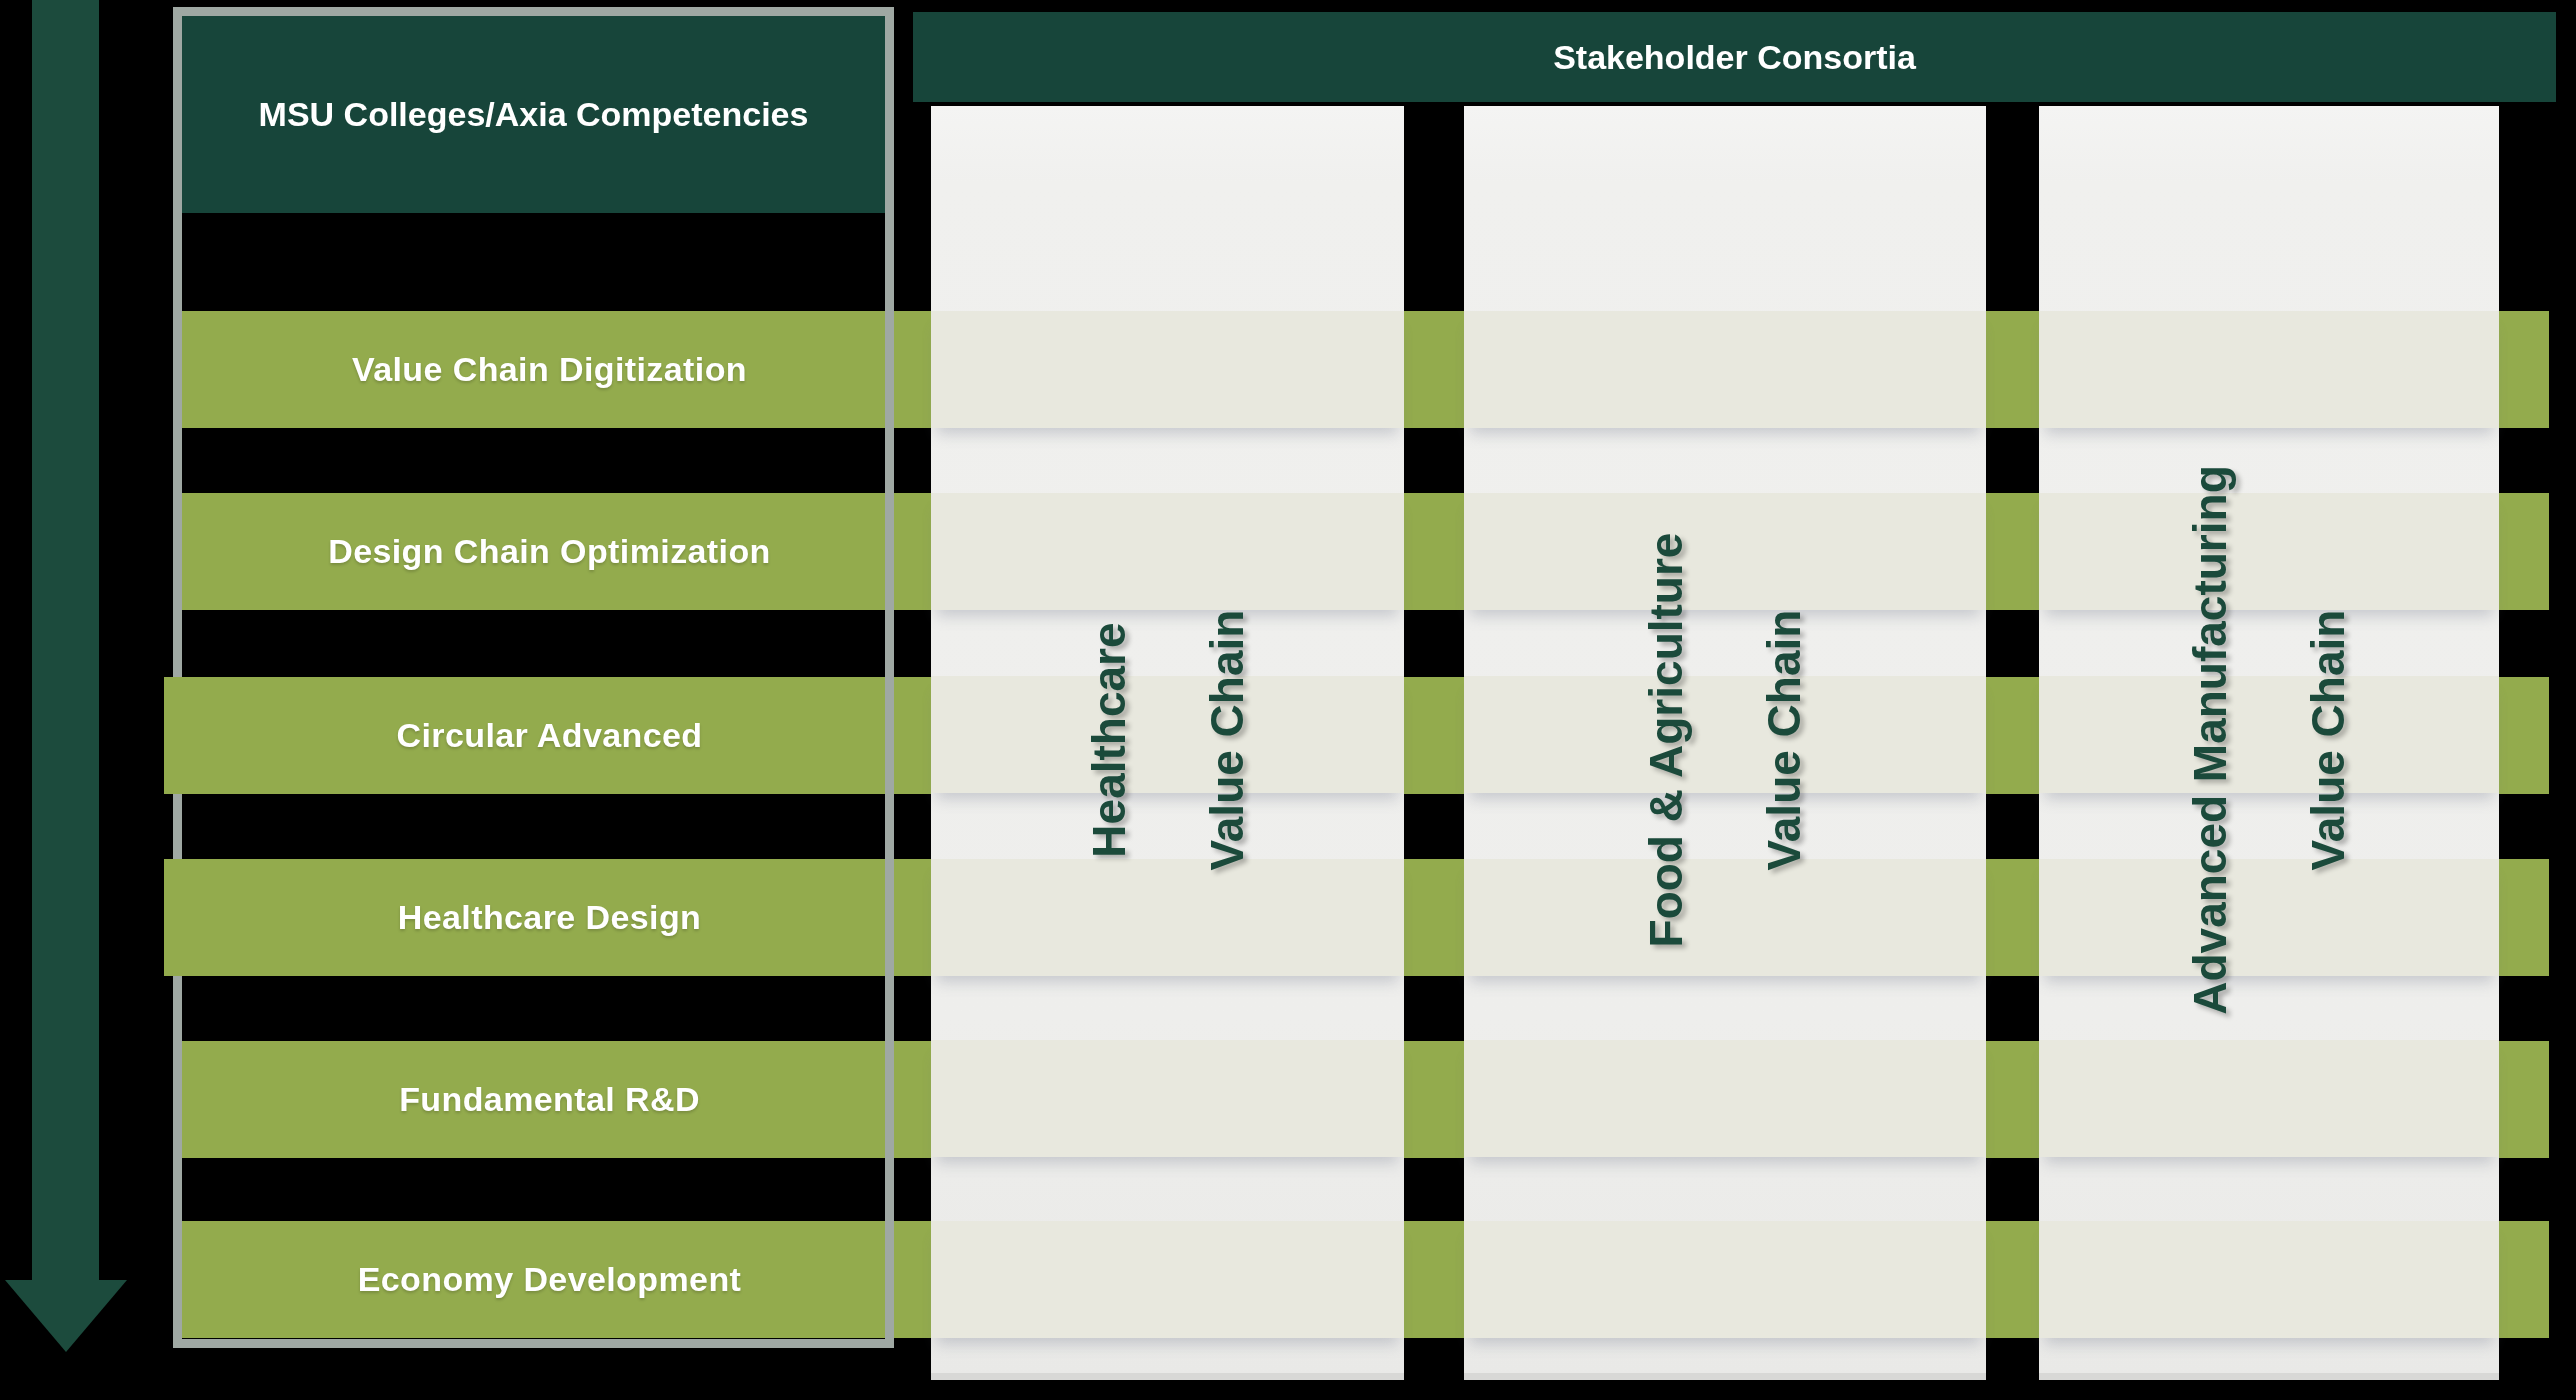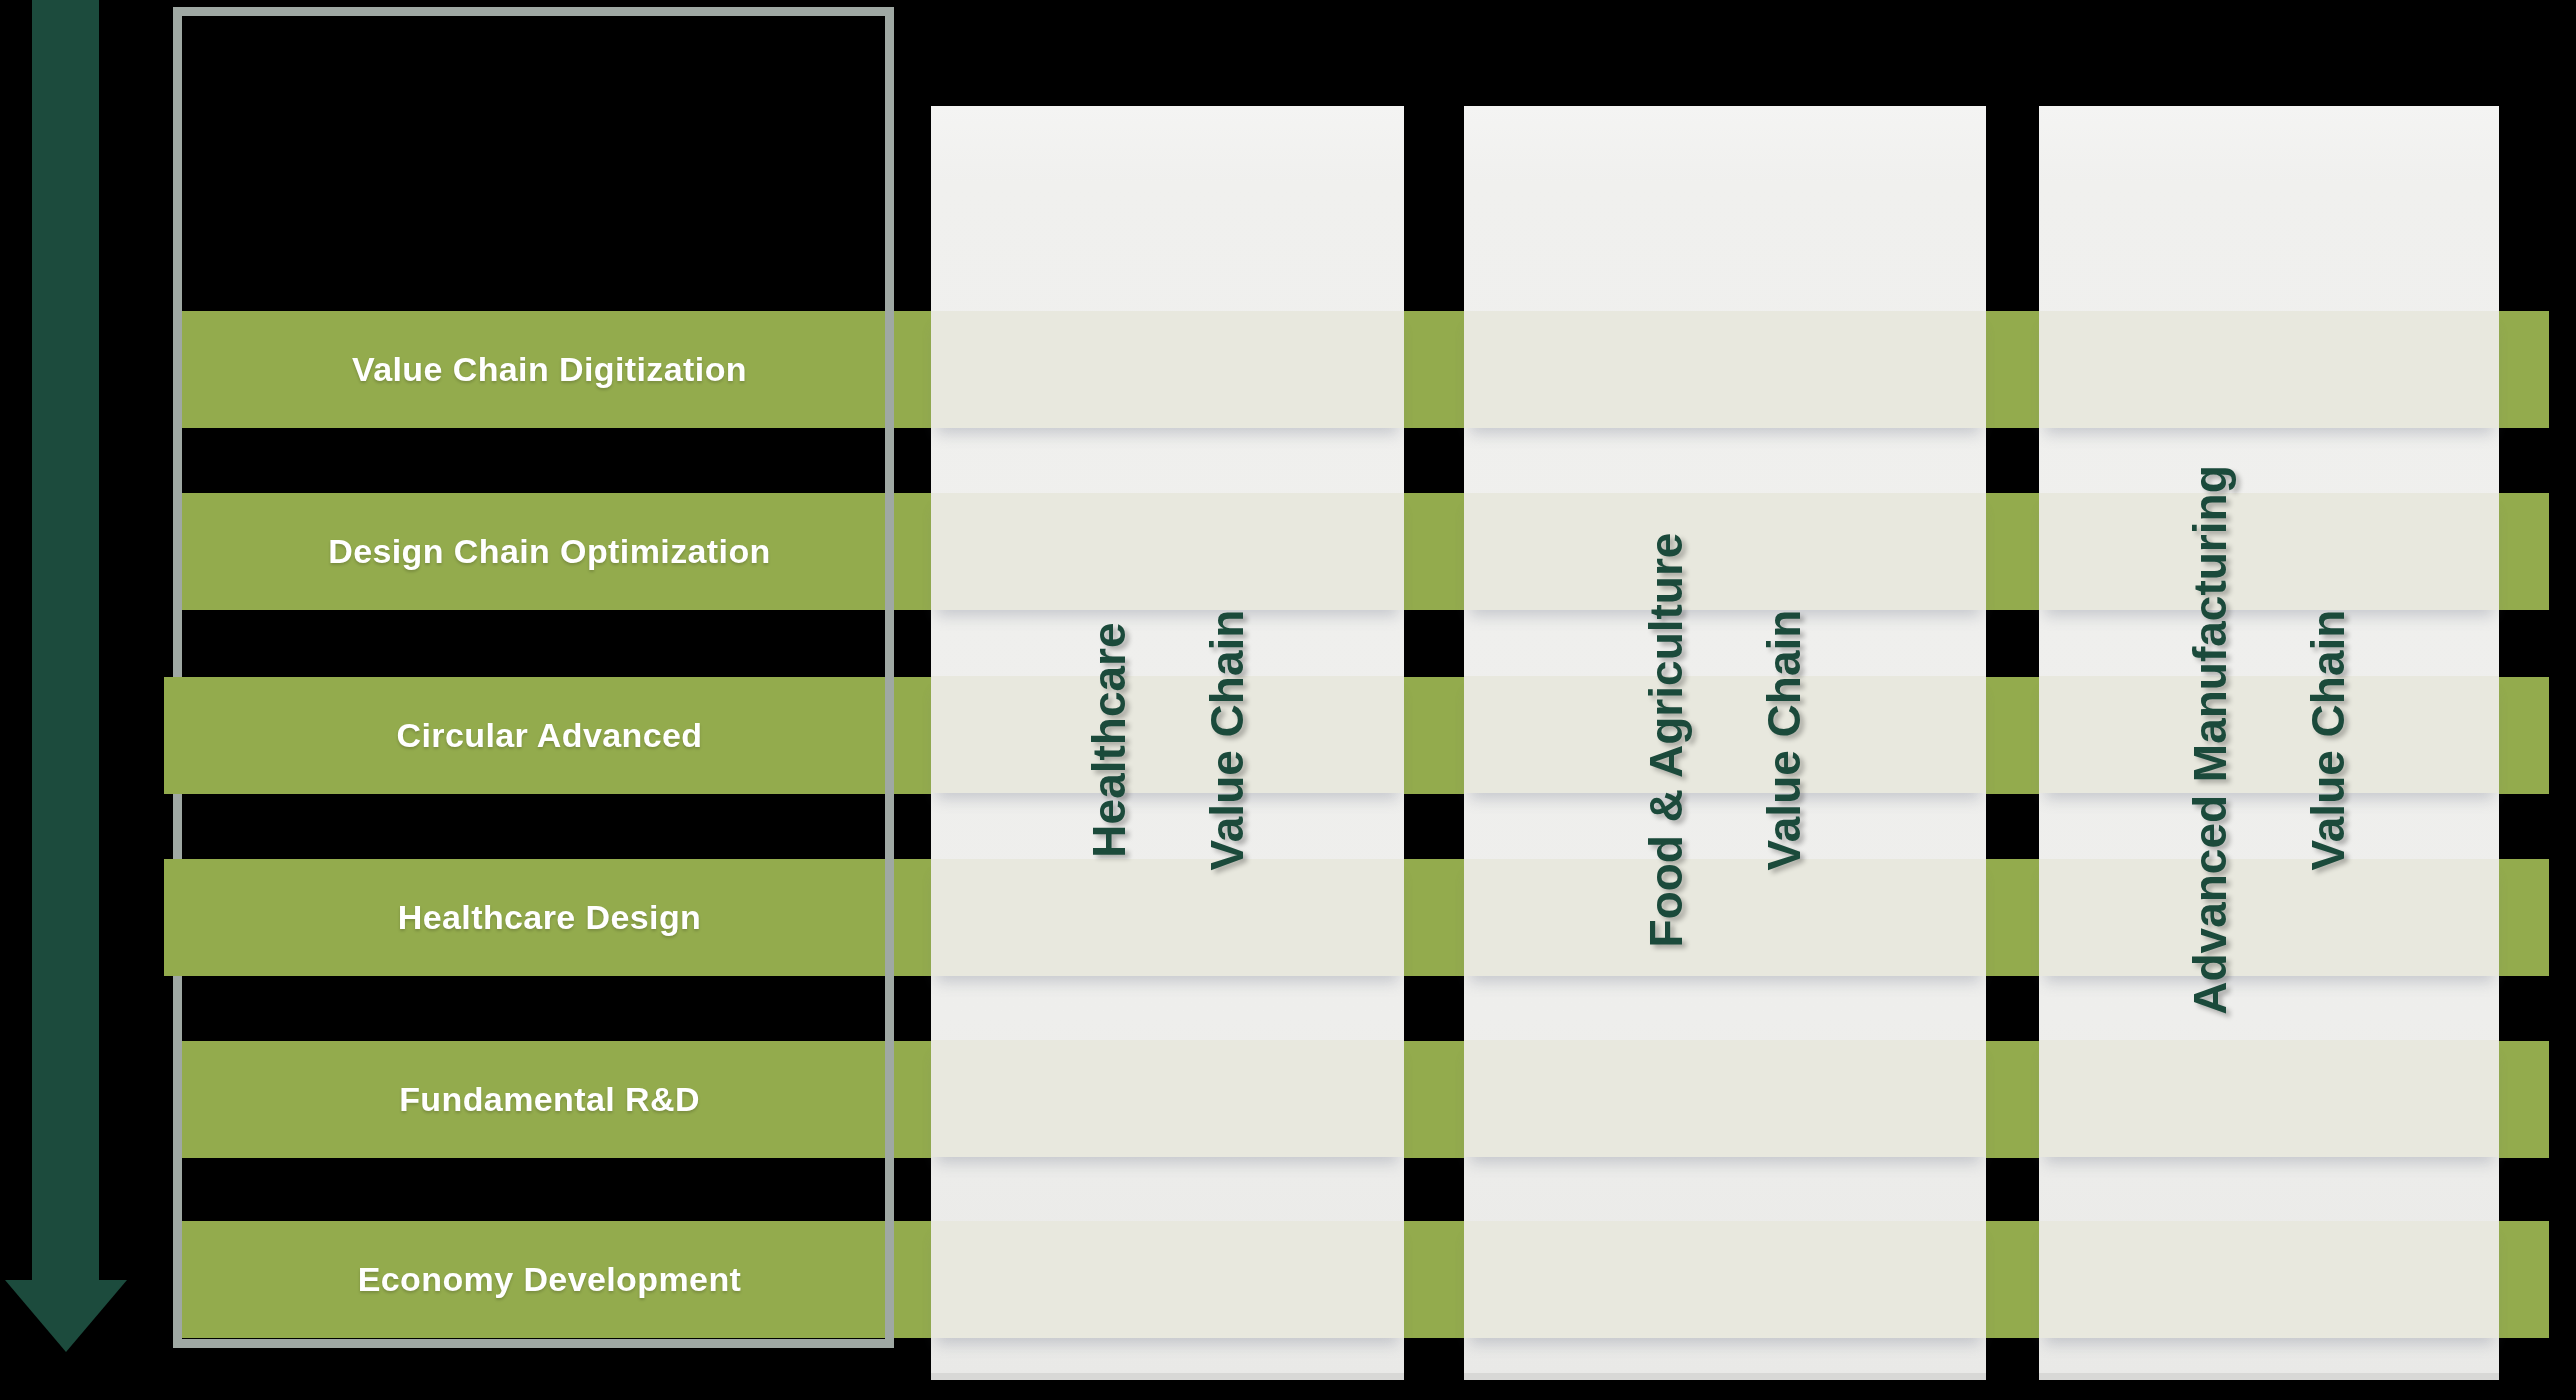--- a/index.html
+++ b/index.html
@@ -167,22 +167,28 @@
   <div class="row" style="top:1041px">
     <div class="row-label">Fundamental R&amp;D</div>
   </div>
   <div class="row" style="top:1221px">
     <div class="row-label">Economy Development</div>
   </div>
 
   <div class="row-tab" style="top:677px"></div>
   <div class="row-tab" style="top:859px"></div>
 
+  <div class="box-header">
+    <span>MSU Colleges/Axia Competencies</span>
+  </div>
   <div class="box-border"></div>
 
+  <div class="consortia-bar">
+    <span>Stakeholder Consortia</span>
+  </div>
 
   <div class="col col-1">
     <div class="stripe s1"></div>
     <div class="stripe s2"></div>
     <div class="stripe s3"></div>
     <div class="stripe s4"></div>
     <div class="stripe s5"></div>
     <div class="stripe s6"></div>
     <div class="col-label">
       <span>Healthcare</span>

